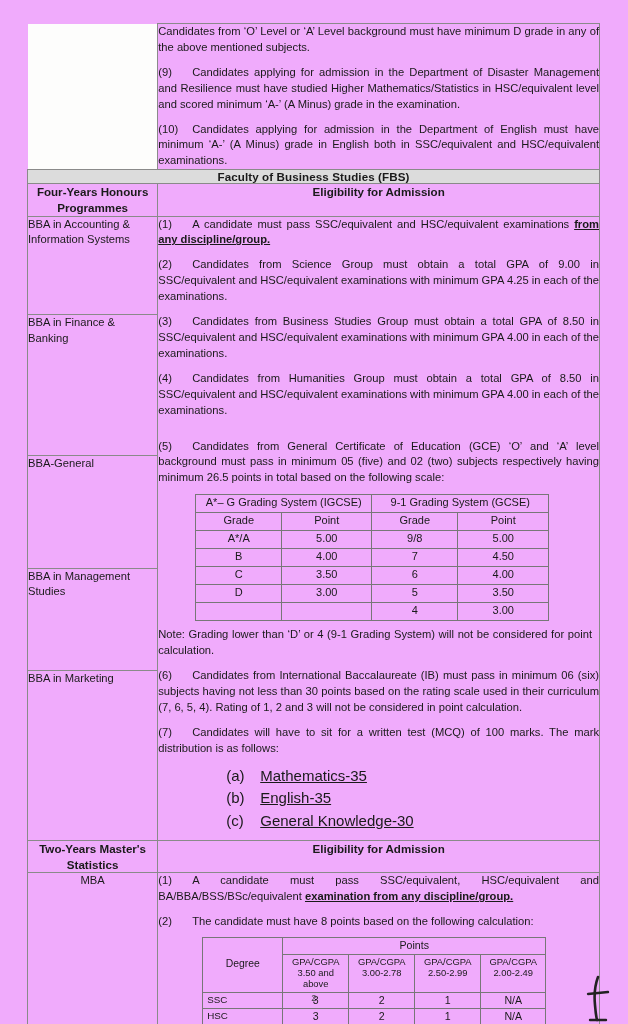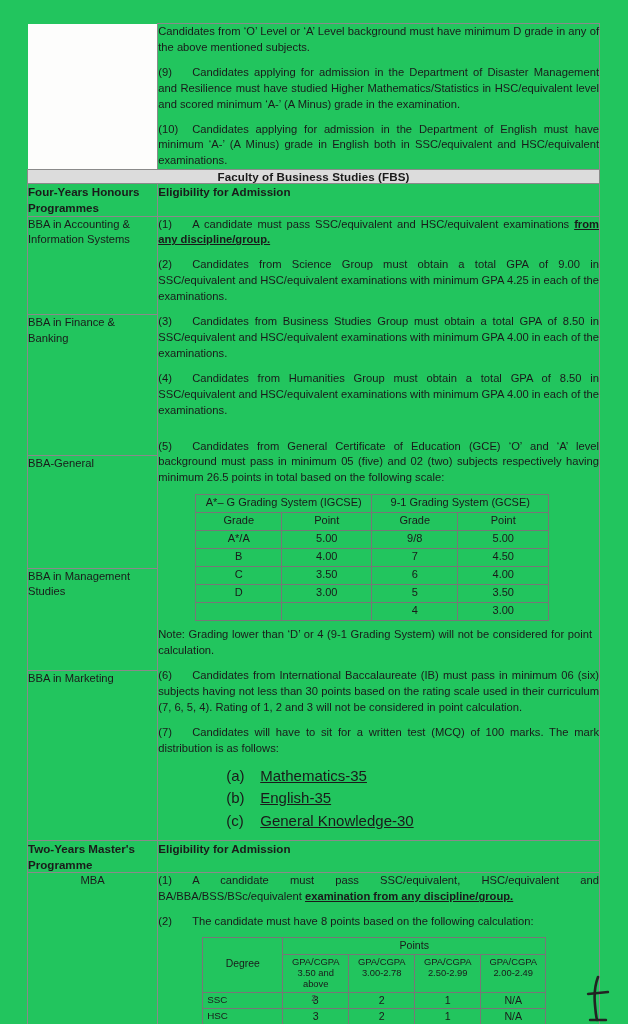--- a/index.html
+++ b/index.html
@@ -13,21 +13,21 @@
     position: relative;
     font-family: "Liberation Sans", sans-serif;
     color: #1a1a1a;
     overflow: hidden;
   }
   .page {
     position: absolute;
     left: 0; top: 0;
     width: 628px;
     height: 1024px;
-    background: #22c55e;
+    background: #f0abfc;
   }
   
   .main-table {
     position: absolute;
     left: 27px;
     top: 23px;
     width: 573px;
     border-collapse: collapse;
     table-layout: fixed;
   }
@@ -61,21 +61,21 @@
   
   .banner {
     background: #dcdcdc;
     text-align: center;
     font-weight: bold;
     font-size: 11.6px;
     padding: 4px 0 4px 0;
     letter-spacing: .1px;
   }
   .hdr {
-    text-align: left;
+    text-align: center;
     font-weight: bold;
     font-size: 11.6px;
     vertical-align: middle;
     padding: 5px 4px;
     line-height: 1.35;
   }
   .prog-name {
     font-size: 11.2px;
     padding: 0 7px;
     vertical-align: middle;
@@ -297,21 +297,21 @@
         <td class="prog-name" style="height:89px">BBA-General</td>
       </tr>
       <tr>
         <td class="prog-name" style="height:81px">BBA in Management Studies</td>
       </tr>
       <tr>
         <td class="prog-name" style="height:135px">BBA in Marketing</td>
       </tr>
 
       <tr>
-        <td class="hdr">Two-Years Master's Programme</td>
+        <td class="hdr">Two-Years Master's Statistics</td>
         <td class="hdr">Eligibility for Admission</td>
       </tr>
 
       <tr>
         <td class="prog-name center" style="height:165px">MBA</td>
         <td class="cell-pad">
           <p class="para">
             <span class="num">(1)</span><span>A candidate must pass SSC/equivalent, HSC/equivalent and BA/BBA/BSS/BSc/equivalent </span><span class="u-bold">examination from any discipline/group.</span>
           </p>
           <p class="para" style="margin-bottom:5px">

